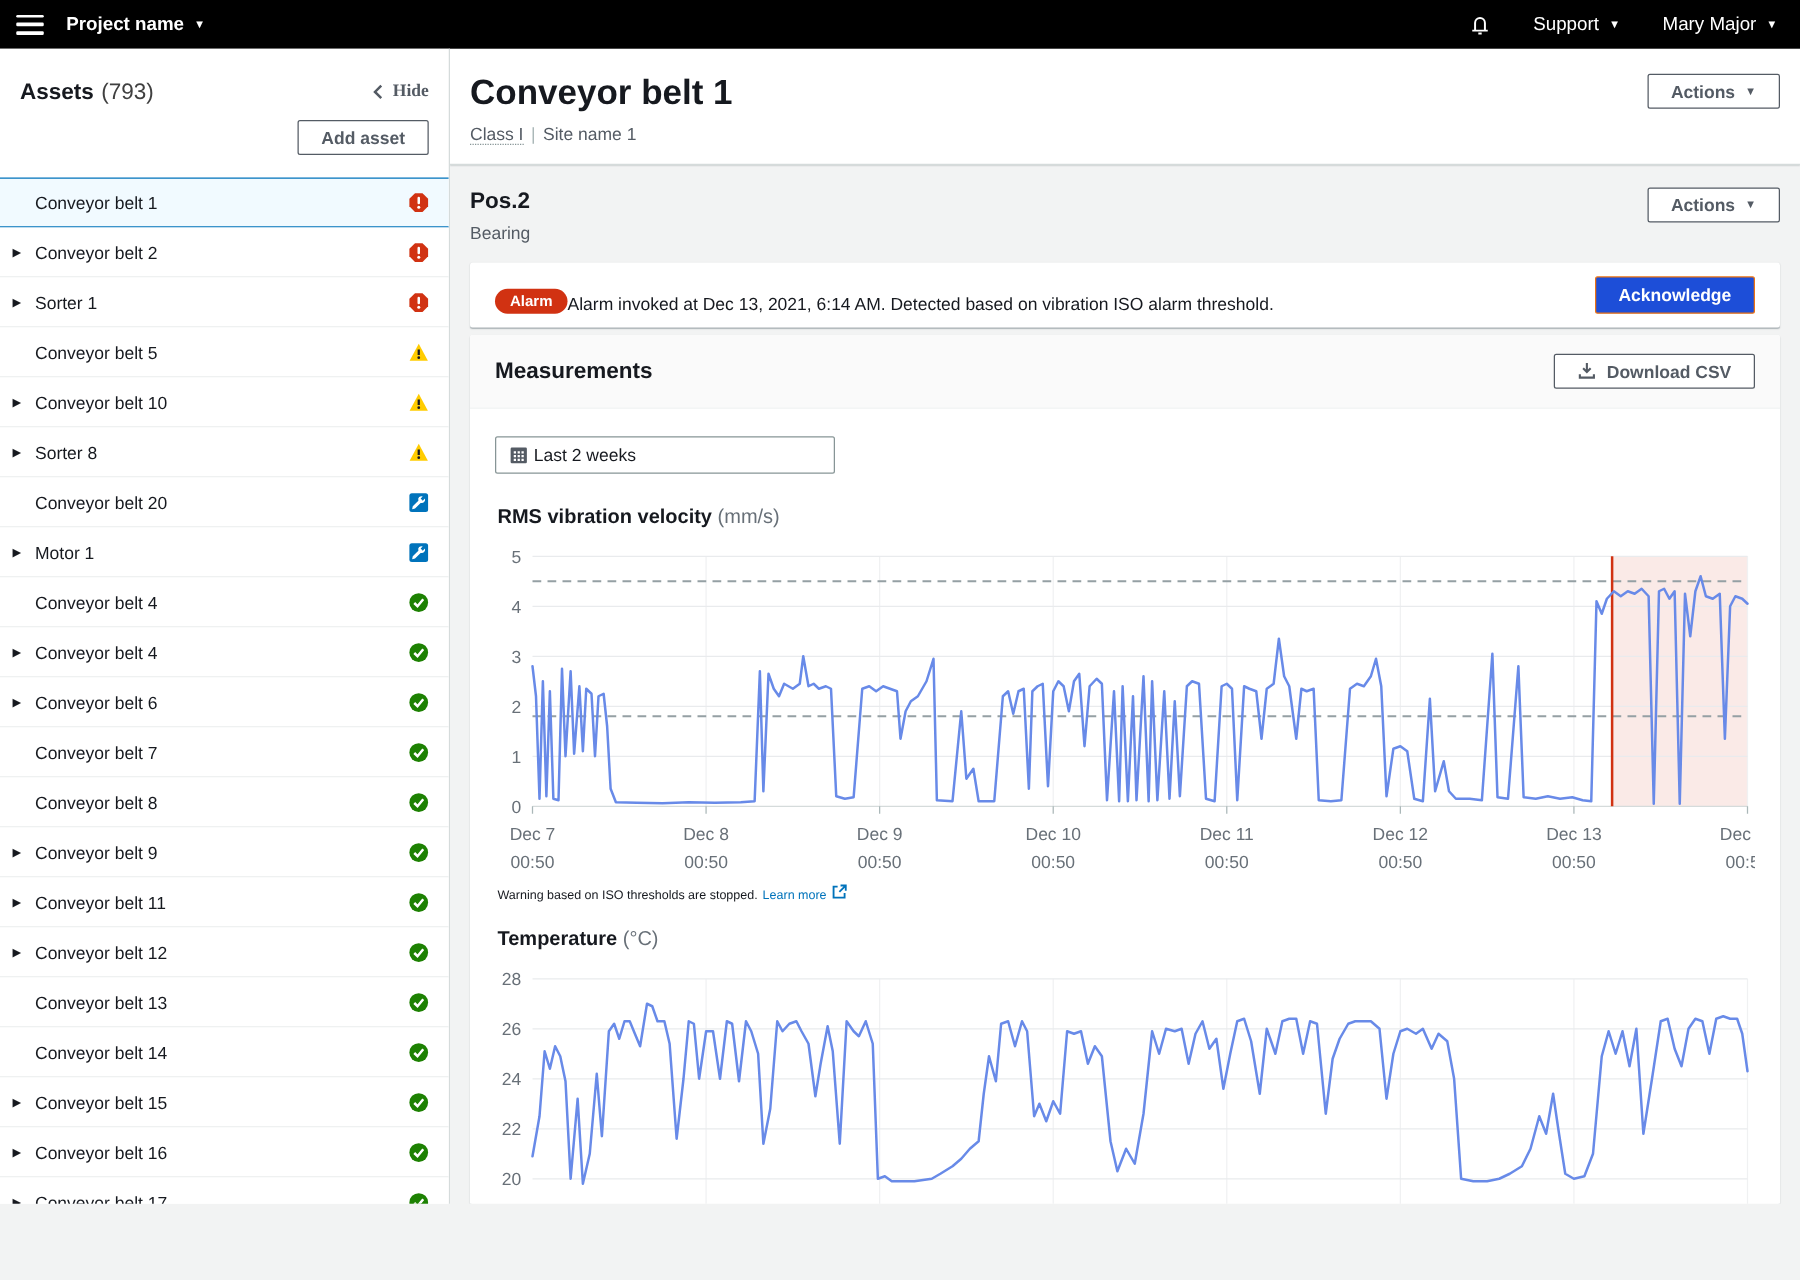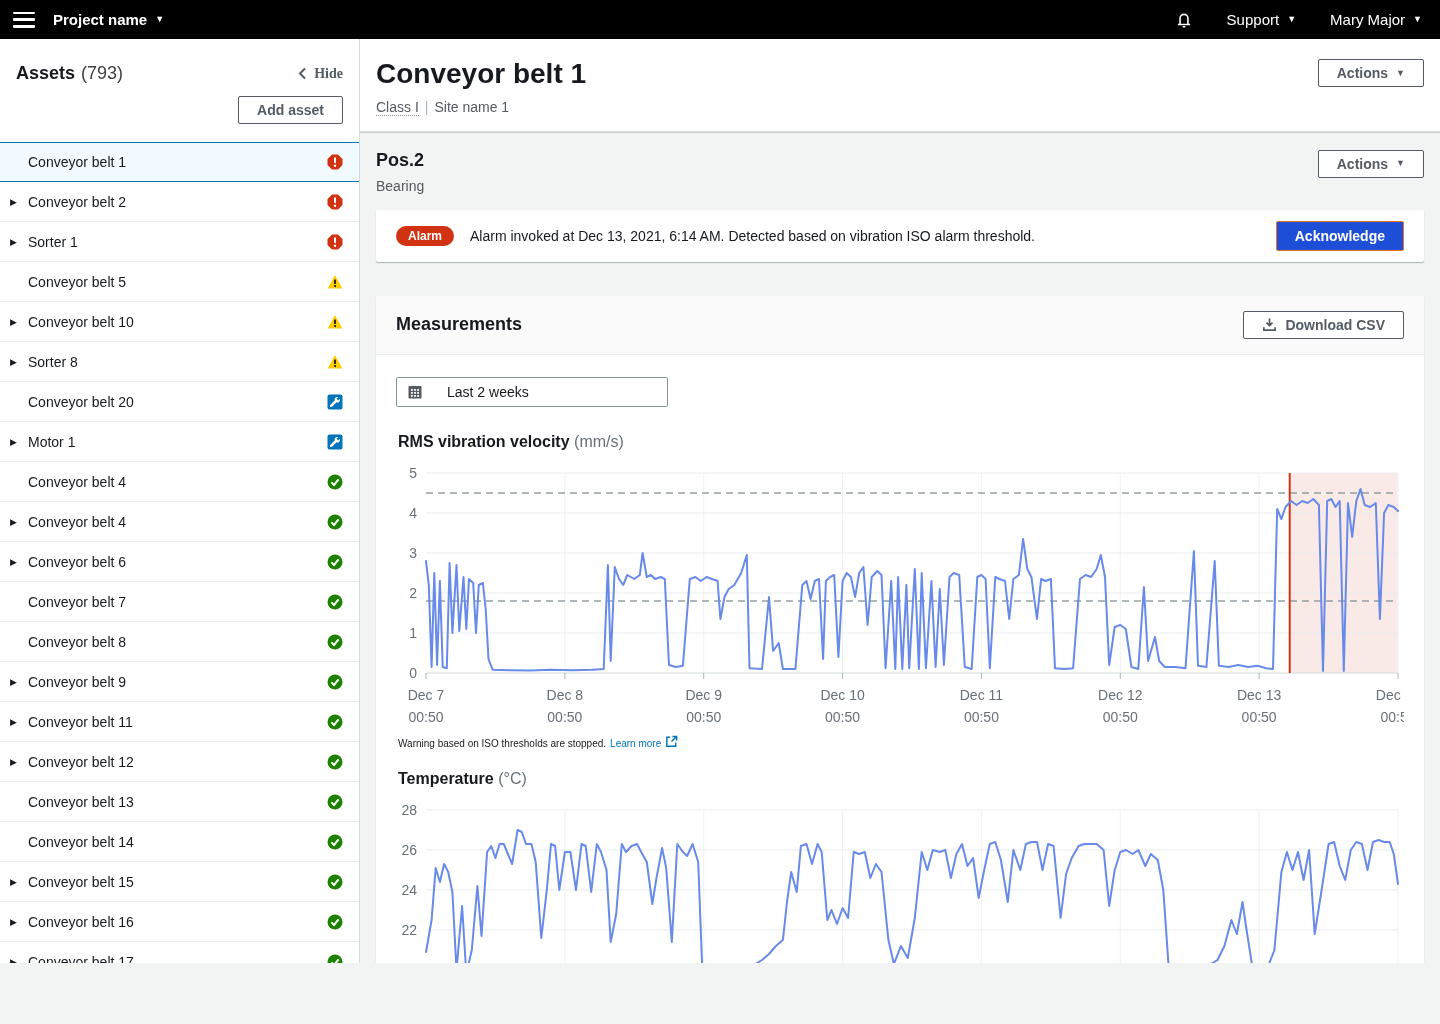--- a/index.html
+++ b/index.html
@@ -58,33 +58,33 @@
   .head-actions { margin-left:auto; }
 
   
   .pos-band { padding:18px 16px 16px 16px; display:flex; align-items:flex-start; }
   .pos-title { font-size:18px; font-weight:bold; }
   .pos-sub { margin-top:7px; font-size:14px; color:#545b64; }
 
   
   .card { background:#fff; border-radius:2px; margin:0 16px;
     box-shadow:0 1px 1px 0 rgba(0,28,36,.3); }
-  .alarm-card { display:flex; align-items:center; gap:16px; padding:11px 20px;
-    margin-bottom:34px; }
+  .alarm-card { display:flex; align-items:flex-end; padding:11px 20px;
+    margin-bottom:6px; }
   .alarm-badge { background:#d13212; color:#fff; font-size:12px; font-weight:bold;
     padding:3px 12px; border-radius:12px; flex-shrink:0; }
   .alarm-msg { flex:1; font-size:14px; }
 
   .meas-head { background:#fafafa; border-bottom:1px solid #eaeded;
     padding:15px 20px; display:flex; align-items:center; border-radius:2px 2px 0 0; }
   .meas-title { font-size:18px; font-weight:bold; }
   .meas-head .btn { margin-left:auto; }
   .meas-body { padding:22px 20px 20px 20px; }
 
-  .date-field { display:inline-flex; align-items:center; gap:24px; height:30px;
+  .date-field { display:inline-flex; align-items:center; gap:4px; height:30px;
     width:272px; border:1px solid #879596; border-radius:2px; padding:0 10px;
     font-size:14px; cursor:pointer; background:#fff; }
 
   .chart-title { font-size:16px; font-weight:bold; margin:26px 0 12px 2px; }
   .chart-title .unit { font-weight:normal; color:#687078; }
   .chart-note { font-size:10px; margin:6px 0 0 2px; }
   .chart-note a { color:#0073bb; text-decoration:none; margin-left:4px; cursor:pointer; }
   .ext-ico { display:inline-block; vertical-align:-1px; margin-left:4px; }
   .chart svg { display:block; }
   .temp-block { margin-top:20px; }

